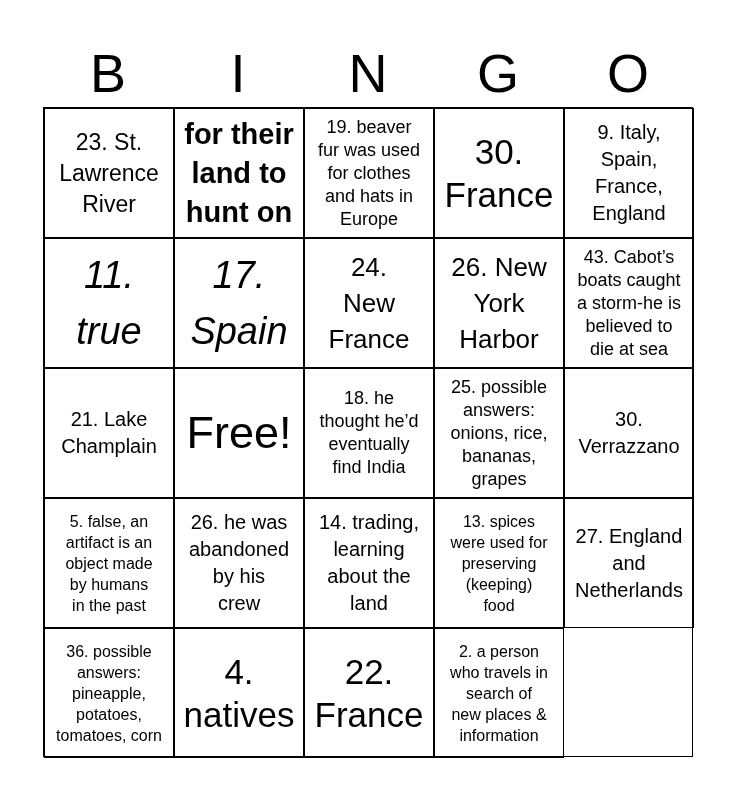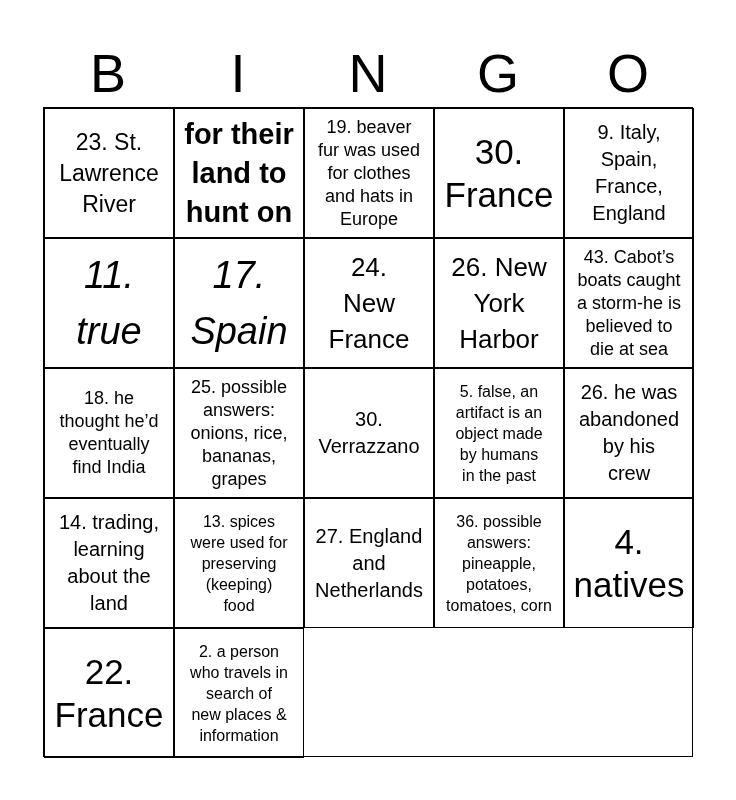--- a/index.html
+++ b/index.html
@@ -80,20 +80,27 @@
     </div>
 
   <div class="cell">
       <span class="s18">43. Cabot’s
 boats caught
 a storm-he is
 believed to
 die at sea</span>
     </div>
   <div class="cell">
+      <span class="s20">21. Lake
+Champlain</span>
+    </div>
+  <div class="cell">
+      <span class="s45">Free!</span>
+    </div>
+  <div class="cell">
       <span class="s18">18. he
 thought he’d
 eventually
 find India</span>
     </div>
   <div class="cell">
       <span class="s18">25. possible
 answers:
 onions, rice,
 bananas,

